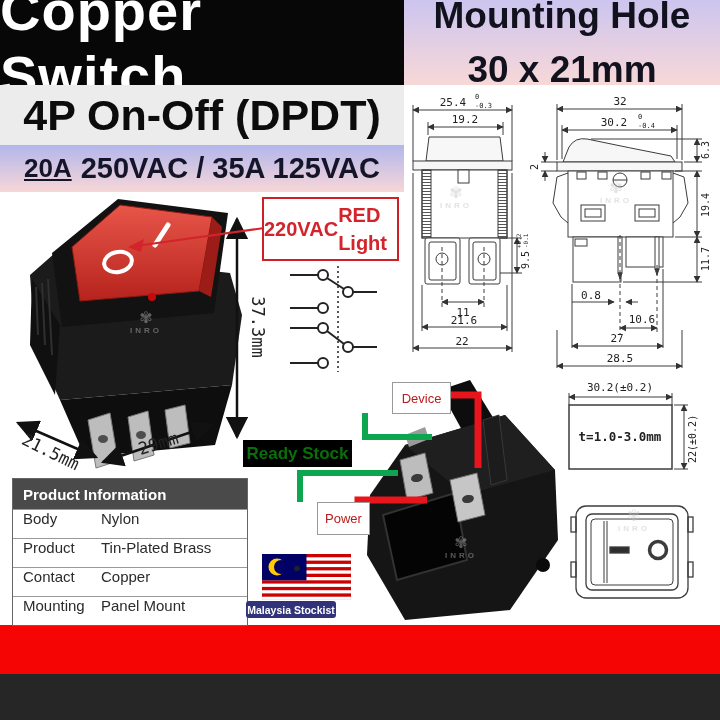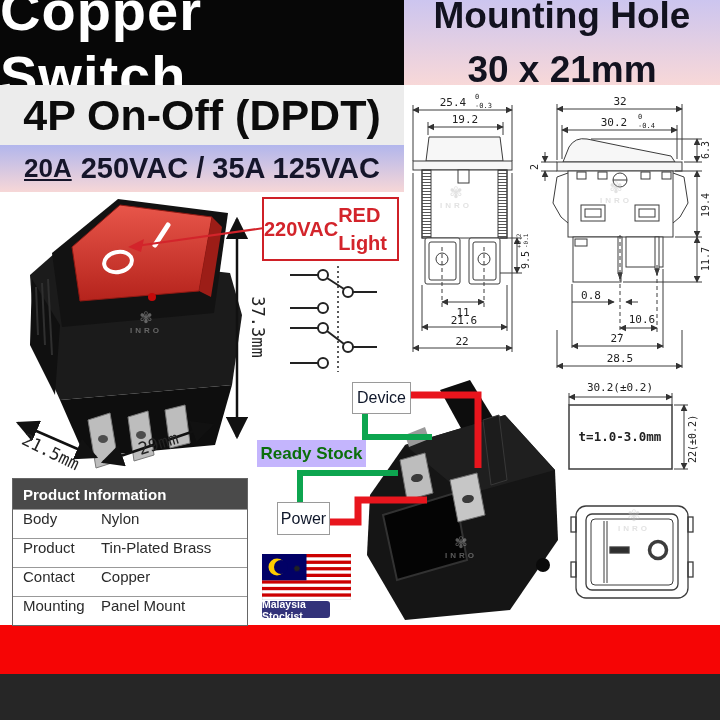--- a/index.html
+++ b/index.html
@@ -18,28 +18,28 @@
   .hdr-rating .det{font-size:29px;font-weight:bold;}
   .hdr-right{left:404px;top:0;width:316px;height:85px;
     background:linear-gradient(180deg,#ccc5ef,#f8d8d8);color:#12121f;
     display:flex;flex-direction:column;align-items:center;justify-content:center;
     font-size:37px;font-weight:bold;line-height:1.45;}
   
   .redbox{left:262px;top:197px;width:133px;height:60px;background:#fff;border:2px solid #cf2027;
     display:flex;flex-direction:row;align-items:center;justify-content:center;
     color:#d3242b;font-size:20px;font-weight:bold;line-height:1.4;}
   
-  .wirebox{background:#fff;border:1.5px solid #9a9a9a;color:#0f172a;display:flex;align-items:center;
-    justify-content:center;font-size:16px;z-index:6;}
+  .wirebox{background:#fff;border:1.5px solid #9a9a9a;color:#b91c1c;display:flex;align-items:center;
+    justify-content:center;font-size:13px;z-index:6;margin-left:40px;}
   .devbox{left:352px;top:382px;width:57px;height:30px;}
   .pwrbox{left:277px;top:502px;width:51px;height:31px;}
   
-  .ready{left:257px;top:440px;width:109px;height:27px;background:#c4b5fd;color:#0a6e0a;
+  .ready{left:243px;top:440px;width:109px;height:27px;background:#000000;color:#0a6e0a;
     display:flex;align-items:center;justify-content:center;font-size:17px;font-weight:bold;z-index:6;}
-  .stockist{left:262px;top:601px;width:68px;height:17px;background:#32327a;border-radius:3px;
+  .stockist{left:246px;top:601px;width:90px;height:17px;background:#32327a;border-radius:3px;
     color:#fff;display:flex;align-items:center;justify-content:center;font-size:10.5px;font-weight:bold;z-index:6;}
   
   .ptable{left:12px;top:478px;width:234px;border:1px solid #666;background:#fff;z-index:5;}
   .ptable .phead{height:30px;background:#4a4a4a;color:#fff;font-weight:bold;font-size:15px;
     display:flex;align-items:center;padding-left:10px;box-sizing:border-box;}
   .ptable .prow{height:28px;border-top:1px solid #999;display:flex;align-items:flex-start;
     font-size:15px;color:#2b2b2b;}
   .ptable .plabel{width:88px;padding-left:10px;box-sizing:border-box;}
   .ptable .pvalue{flex:1;}
   

